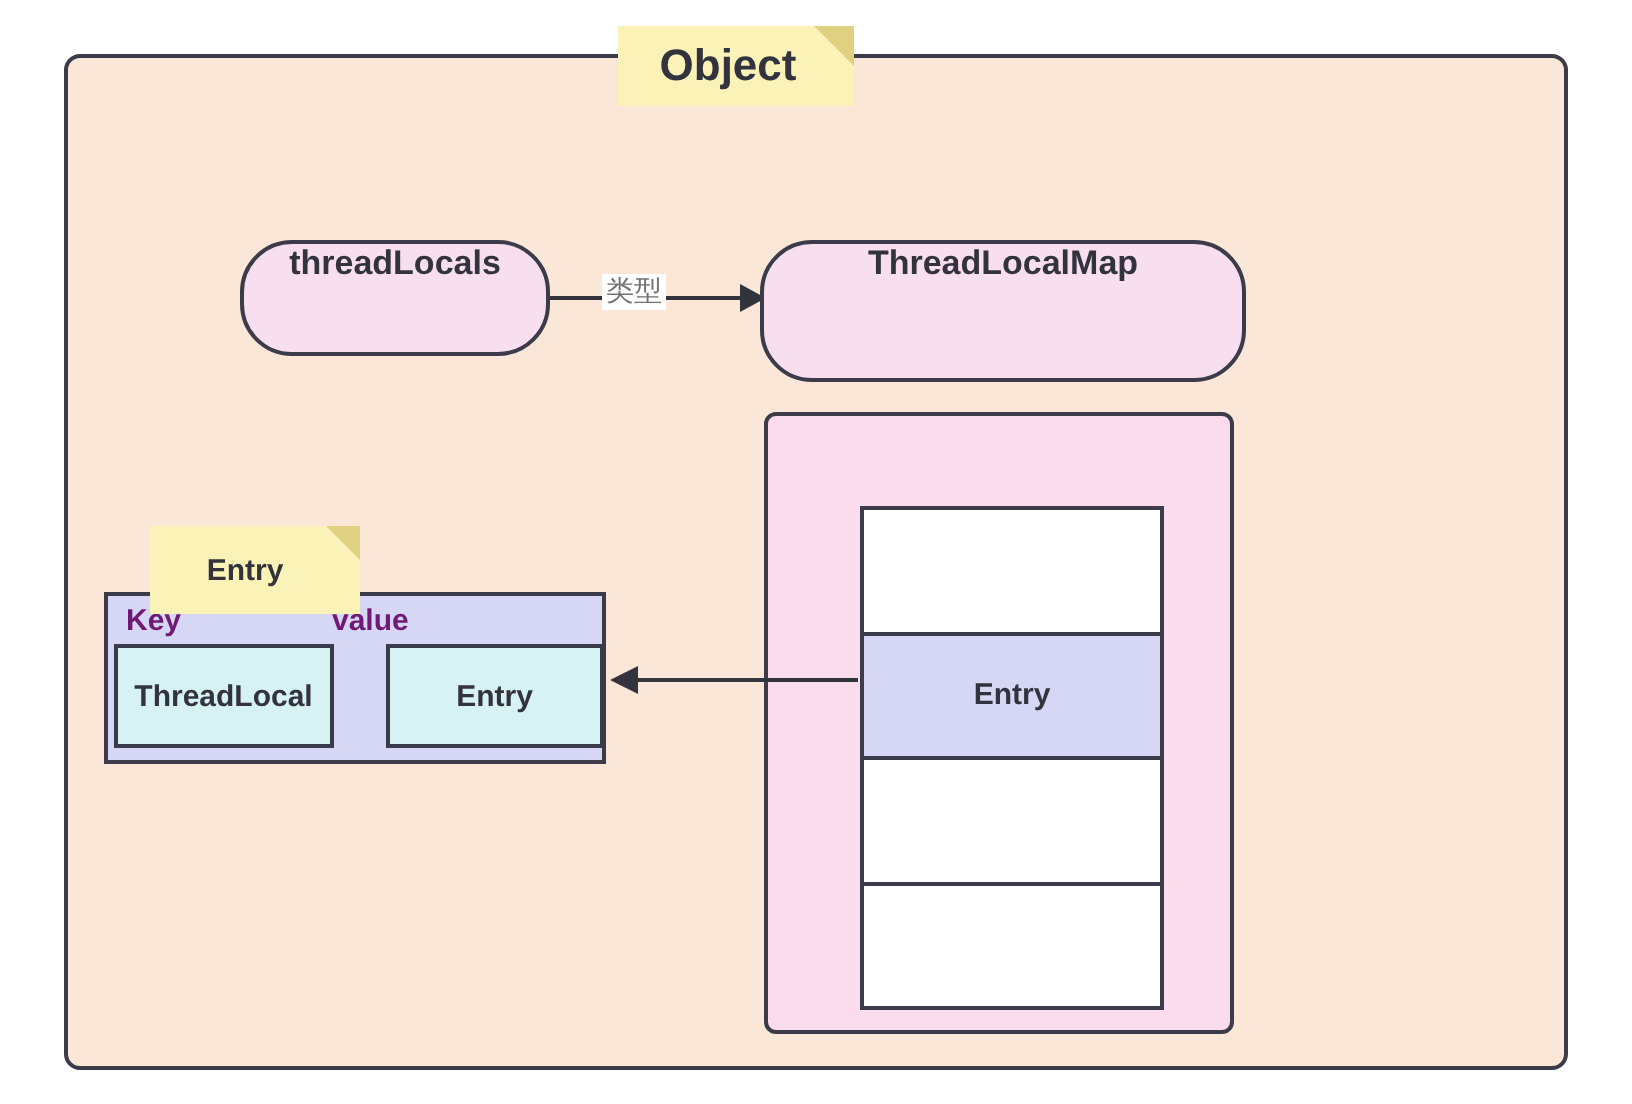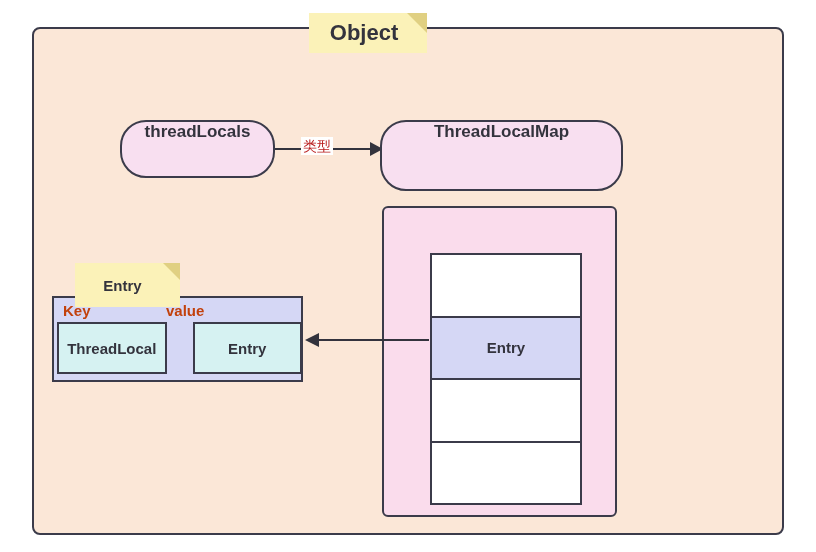--- a/index.html
+++ b/index.html
@@ -119,21 +119,21 @@
     height: 0;
     border-left: 13px solid #33333d;
     border-top: 7px solid transparent;
     border-bottom: 7px solid transparent;
   }
   .conn-label {
     position: absolute;
     left: 301px;
     top: 137px;
     background: #ffffff;
-    color: #b91c1c;
+    color: #737373;
     font-size: 14px;
     line-height: 1;
     padding: 2px 2px;
     font-family: "DejaVu Sans", sans-serif;
   }
 
   
   .map-container {
     position: absolute;
     left: 382px;
@@ -190,21 +190,21 @@
   .entry-headers {
     position: absolute;
     left: 0;
     top: 0;
     width: 100%;
     height: 24px;
   }
   .entry-header {
     position: absolute;
     top: 4px;
-    color: #c2410c;
+    color: #701a75;
     font-weight: bold;
     font-size: 15px;
   }
   .entry-header.key {
     left: 9px;
   }
   .entry-header.value {
     left: 112px;
   }
   .entry-cells {

